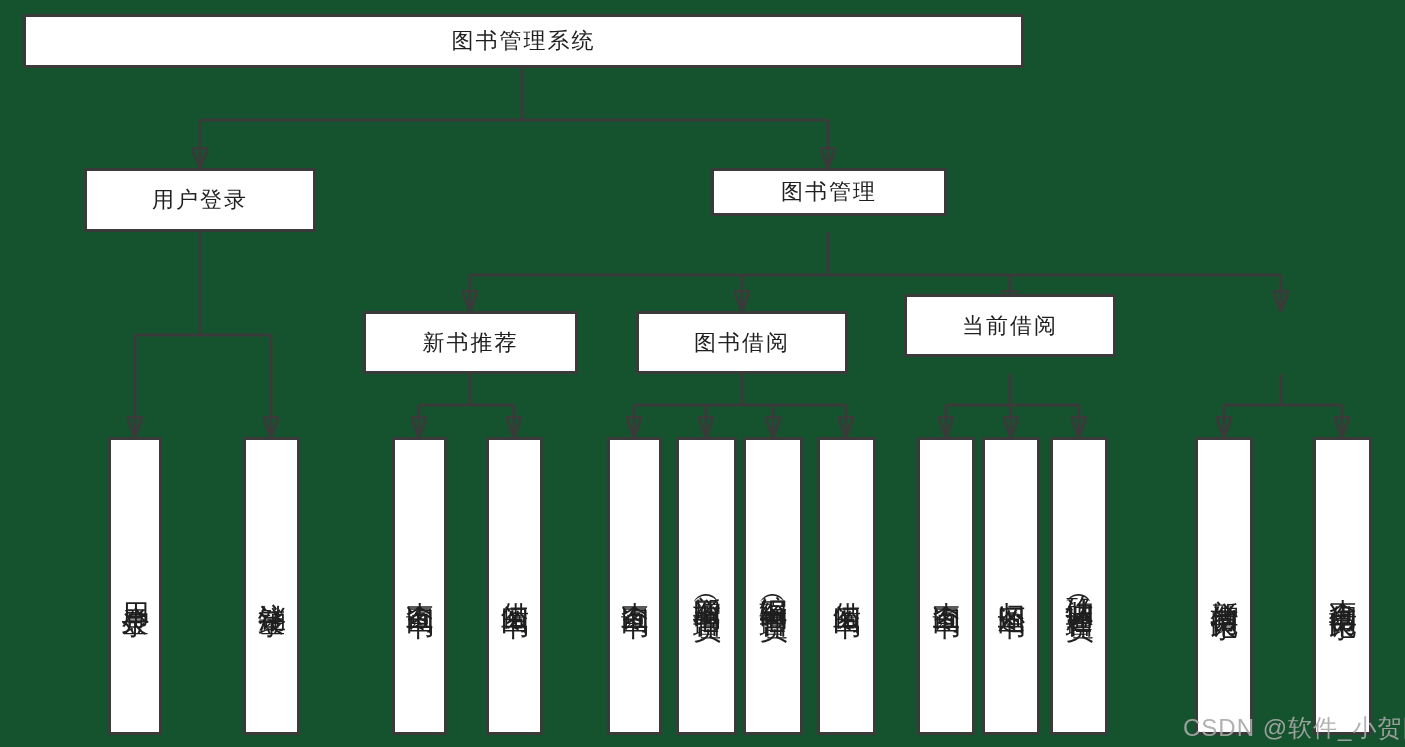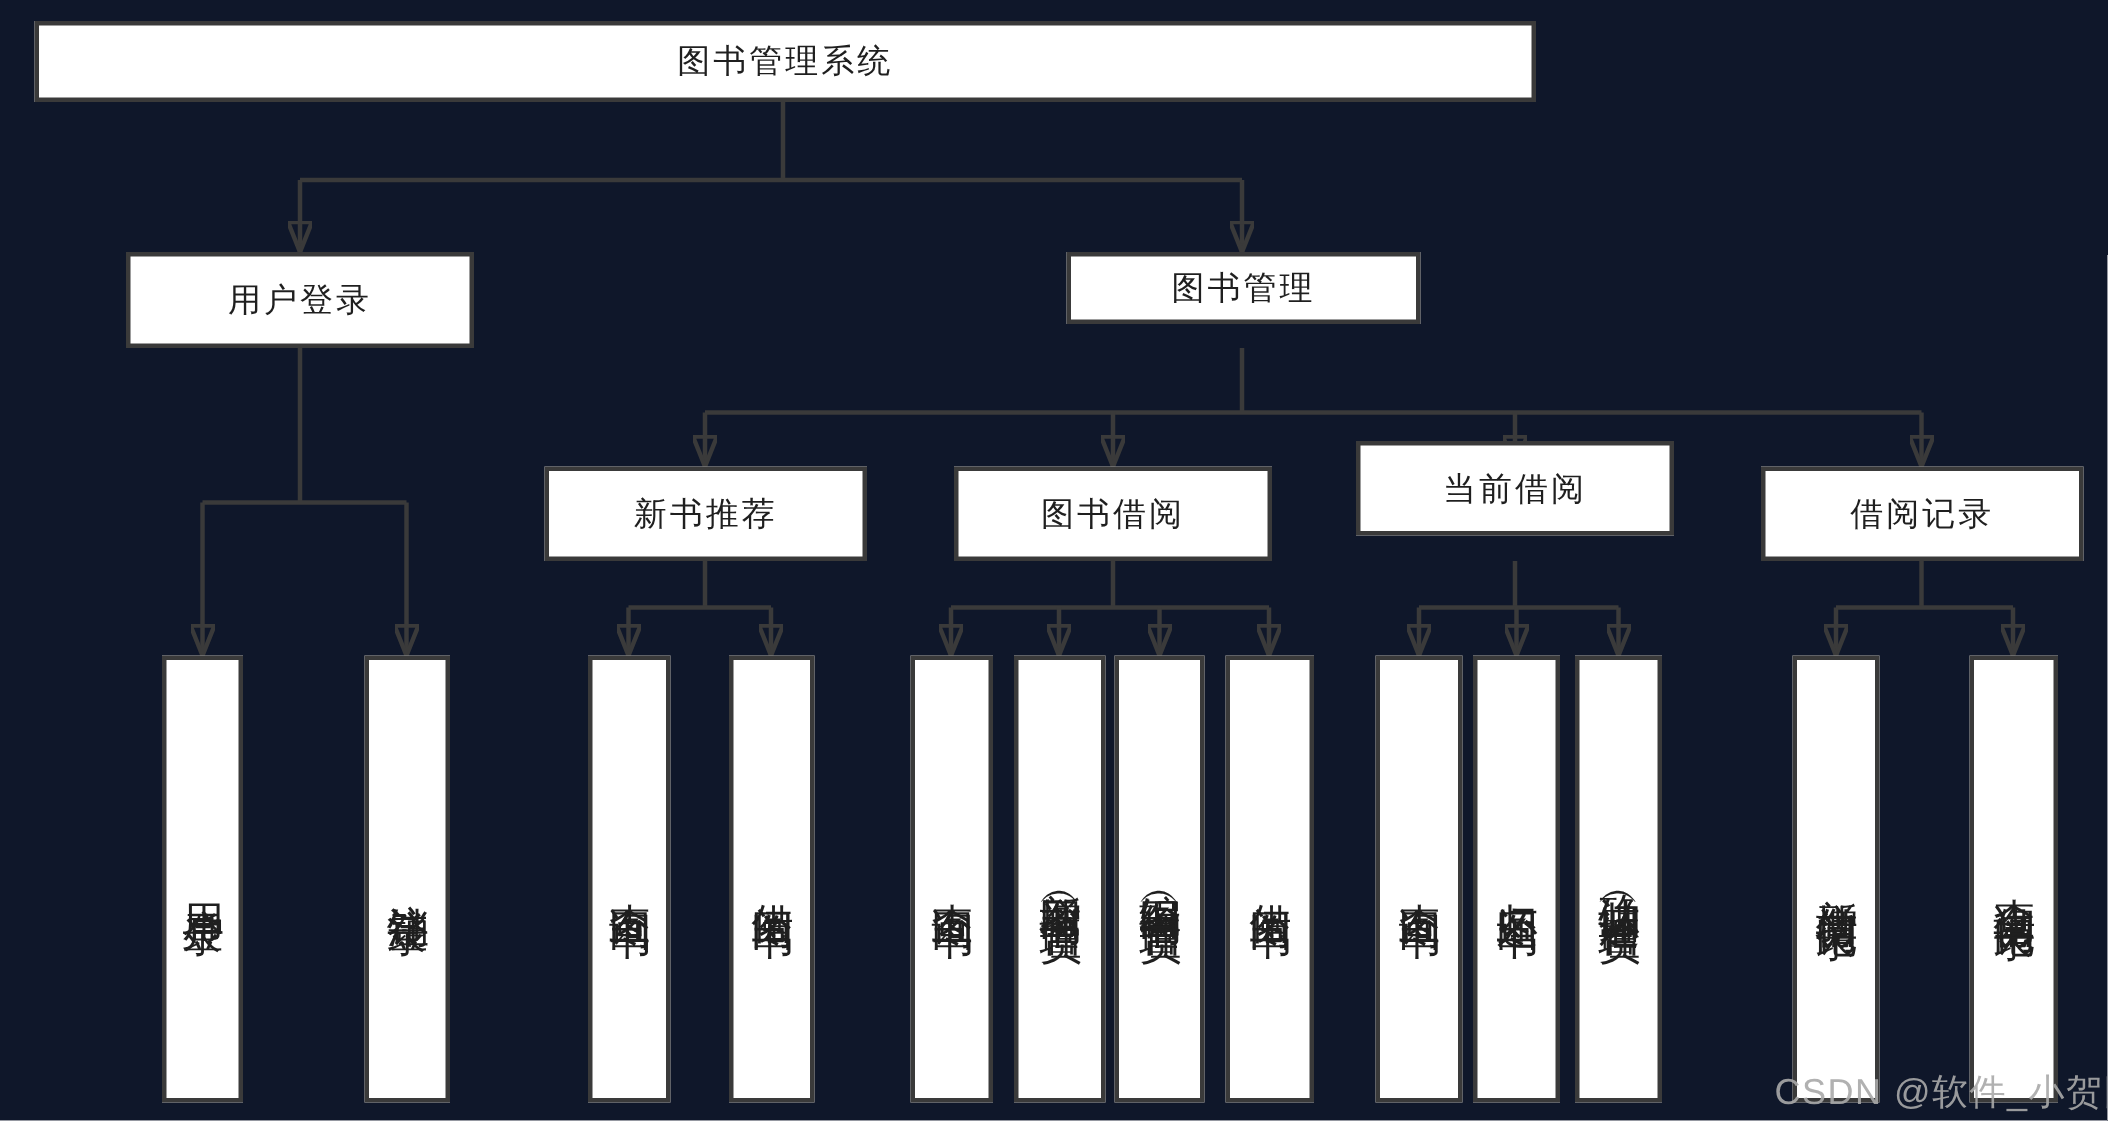--- a/index.html
+++ b/index.html
@@ -4,21 +4,21 @@
 <style>
   html, body {
     margin: 0; padding: 0;
     background: #ffffff;
     font-family: "Liberation Sans", sans-serif;
   }
   .stage {
     position: relative;
     width: 1405px;
     height: 747px;
-    background: #0f172a;
+    background: #14532d;
     overflow: hidden;
   }
   .connectors {
     position: absolute;
     left: 0; top: 0;
     width: 1405px; height: 747px;
   }
   .connectors path {
     stroke: #3a3a3a;
     stroke-width: 3;
@@ -142,23 +142,20 @@
 
   <div class="node hnode" style="left:363px; top:311px; width:215px; height:63px;text-align:center;">
     <span>新书推荐</span>
   </div>
   <div class="node hnode" style="left:636px; top:311px; width:212px; height:63px;">
     <span>图书借阅</span>
   </div>
   <div class="node hnode" style="left:904px; top:294px; width:212px; height:63px;">
     <span>当前借阅</span>
   </div>
-  <div class="node hnode" style="left:1174px; top:311px; width:215px; height:63px;">
-    <span>借阅记录</span>
-  </div>
 
   <div class="node vnode" style="left:108px; width:54px;">
     <span class="vtext">用户登录</span>
   </div>
   <div class="node vnode" style="left:243px; width:57px;">
     <span class="vtext">注销登录</span>
   </div>
 
   <div class="node vnode" style="left:392px; width:55px;">
     <span class="vtext">查询图书</span>

